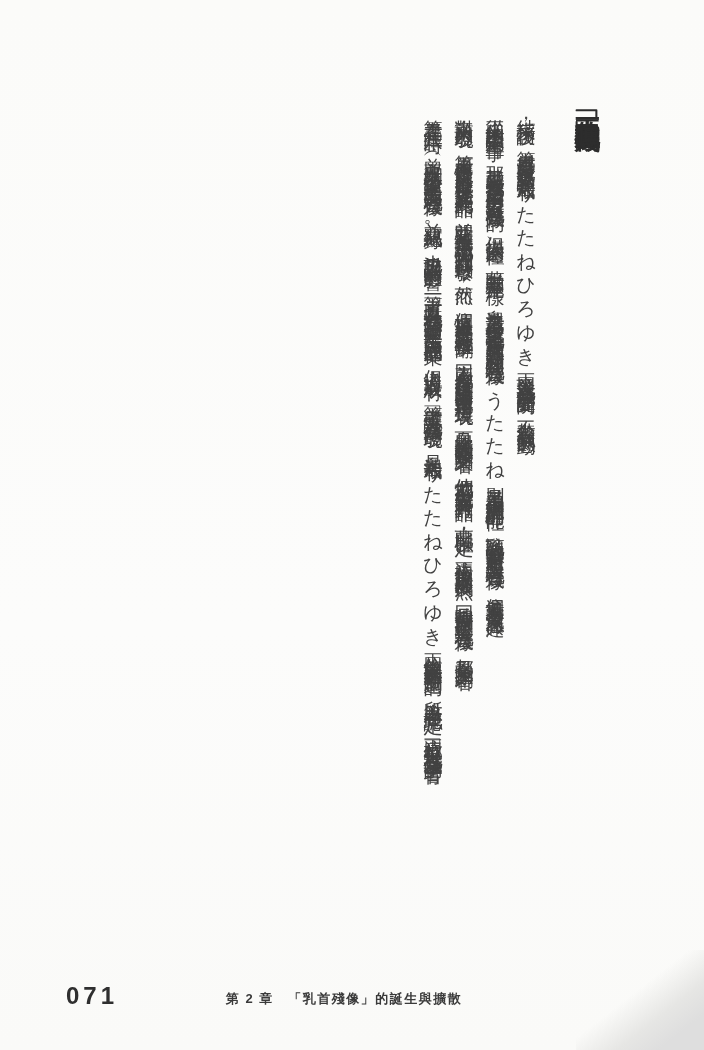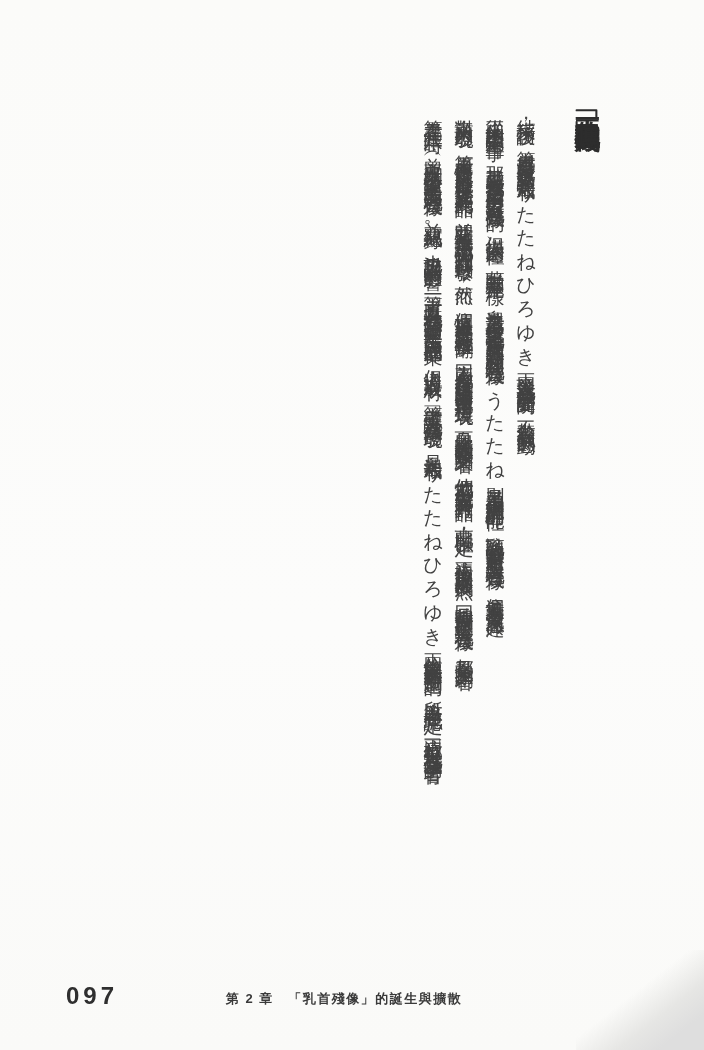--- a/index.html
+++ b/index.html
@@ -91,19 +91,19 @@
 
     <p>結束採訪後，筆者感覺自己就像親眼見證了奧浩哉和うたたねひろゆき兩人發現乳首殘像的歷史瞬間，不禁有股強烈的感動。</p>
 
     <p>從兩人的訪談中揭露了一件事，那就是兩人雖然都是憑自己的努力摸索出「乳首殘像」的，但摸索的途徑、著眼點卻完全不一樣。奧浩哉是為了尋找讓巨乳搖晃起來更真實的新動線才想到「乳首殘像」。うたたね則是為了運用漸層網點的可能性，讓乳頭的質感看起來更美而想出「乳首殘像」。這個差異著實令人深感興趣。</p>
 
     <p>對於兩人的發現，筆者原本曾懷疑兩人可能曾以某種形式見過彼此的作品，並明確又或是無意識地從另一方的作品得到啟發。然而，這個懷疑最後在好的意義上被推翻了。因為兩人都是在自己剛出道的時候就運用了這種表現，而且從實際的創作時間點來看，他們都不可能先看過對方的作品。由此可以確定，這兩位作家真的是出於偶然，同時得到天啟而創造了「乳首殘像」，都是完全的原創者。</p>
 
     <p>筆者在二〇〇八年時，曾（主要以網路）追蹤過奧浩哉氏的「乳首殘像」，並寫成紀錄。也許是因為那時的影響，筆者一直以為「乳首殘像」的發明是奧浩哉氏一人完成的偉業。但透過這次取材，筆者確認了「乳首殘像」的發現，是奧浩哉和うたたねひろゆき兩位作家幾乎在同時期創造的。所以筆者在此認定，這兩位都是「乳首殘像」的孕育者。</p>
   </div>
 
-  <div class="footer-page-number">097</div>
+  <div class="footer-page-number">071</div>
 
   <div class="footer-chapter">第 2 章　「乳首殘像」的誕生與擴散</div>
 
   <div class="corner-fold"></div>
 
 </div>
 
 </body></html>

